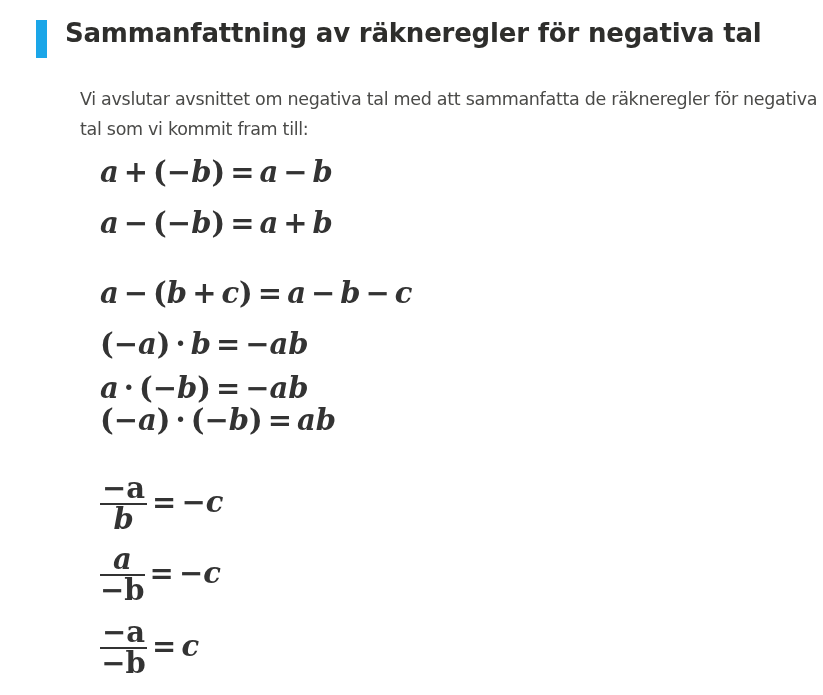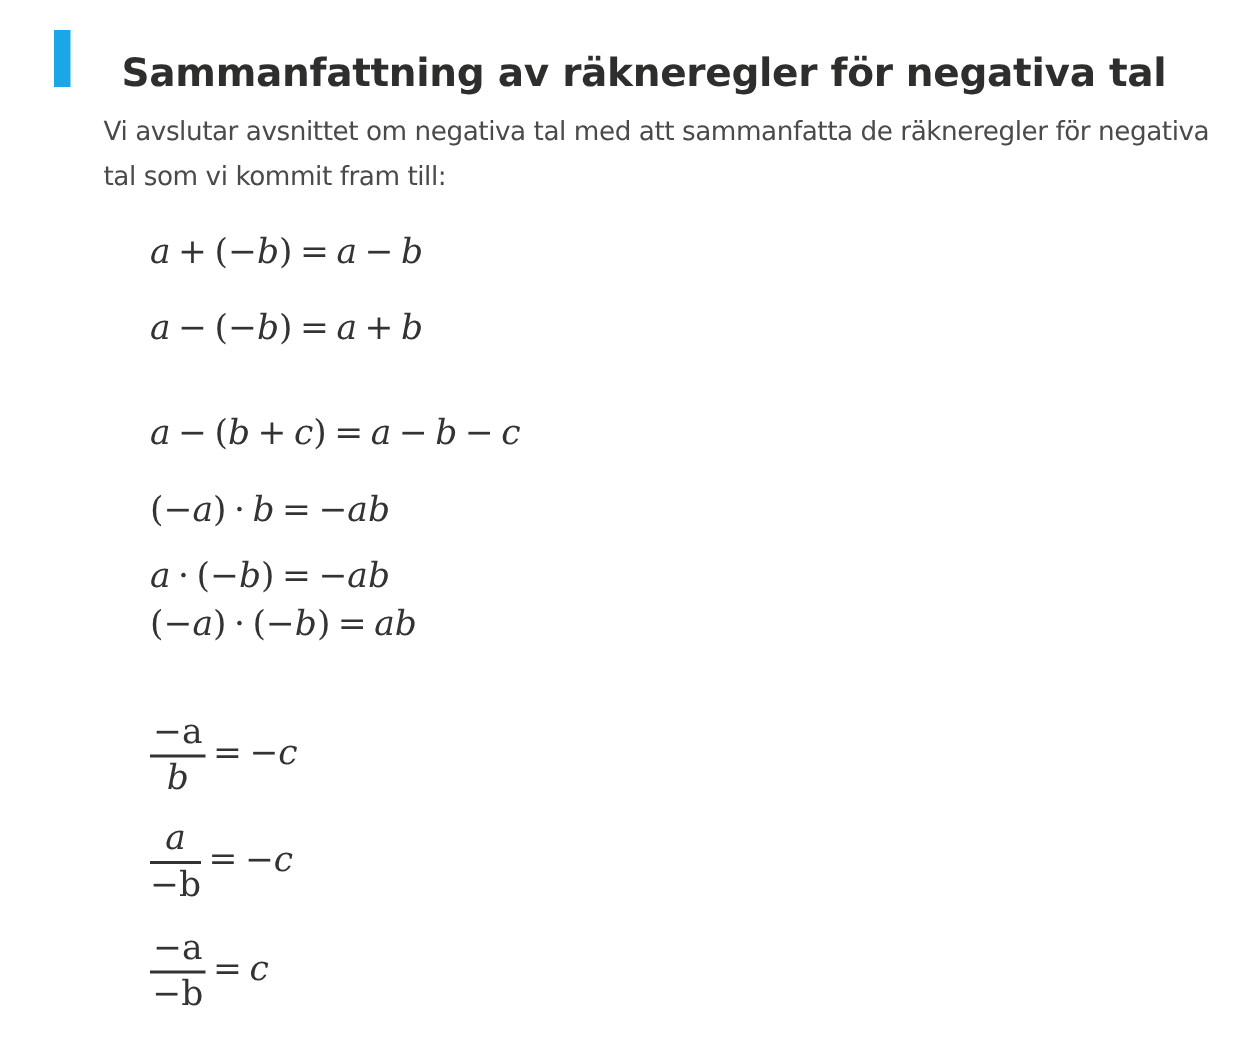--- a/index.html
+++ b/index.html
@@ -1,20 +1,20 @@
 <!DOCTYPE html>
 <html><head>
 <meta charset="utf-8">
 <style>
   html, body { margin: 0; padding: 0; background: #ffffff; }
   body { width: 823px; height: 695px; position: relative; overflow: hidden; }
   .accent-bar { position: absolute; left: 36px; top: 20px; width: 11px; height: 38px; background: #1ba6e8; }
-  .title { position: absolute; left: 65px; top: 18px; margin: 16px; font-family: "DejaVu Sans", sans-serif; font-weight: bold; font-size: 26px; color: #2e2e2c; letter-spacing: -0.2px; white-space: nowrap; }
-  .intro { position: absolute; left: 65px; top: 69px; width: 740px; margin: 4px; font-family: "DejaVu Sans", sans-serif; font-size: 17.5px; line-height: 30px; color: #4a4a48; letter-spacing: -0.3px; }
-  .math { font-family: "DejaVu Serif", serif; font-size: 23px; color: #333333; position: absolute; left: 100px; white-space: nowrap; }
+  .title { position: absolute; left: 65px; top: 18px; margin: 0; font-family: "DejaVu Sans", sans-serif; font-weight: bold; font-size: 26px; color: #2e2e2c; letter-spacing: -0.2px; white-space: nowrap; }
+  .intro { position: absolute; left: 65px; top: 69px; width: 740px; margin: 15px; font-family: "DejaVu Sans", sans-serif; font-size: 17.5px; line-height: 30px; color: #4a4a48; letter-spacing: -0.3px; }
+  .math { font-family: "DejaVu Serif", serif; font-size: 29px; color: #333333; position: absolute; left: 100px; white-space: nowrap; font-weight: bold; }
   .math i { font-style: italic; }
   .op { padding: 0 5px; }
   .frac { display: inline-block; vertical-align: middle; text-align: center; }
   .frac .num { display: block; padding: 0 2px 3px; border-bottom: 2px solid #333; line-height: 24px; }
   .frac .den { display: block; padding-top: 2px; line-height: 24px; }
 </style>
 </head>
 <body>
 
 <div class="accent-bar"></div>

